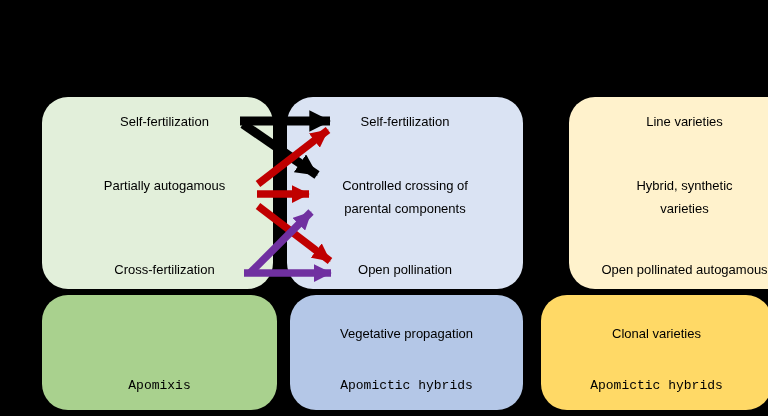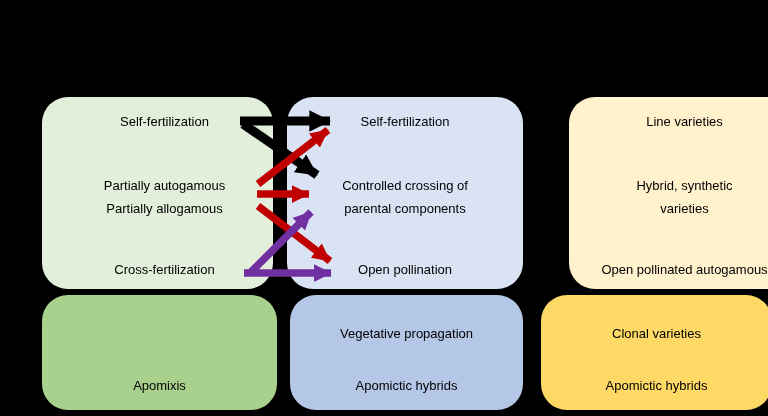--- a/index.html
+++ b/index.html
@@ -37,41 +37,40 @@
   
   .box-apomixis  { left: 42px;  top: 295px; width: 235px; height: 115px; }
   .box-vegetative{ left: 290px; top: 295px; width: 233px; height: 115px; }
   .box-clonal    { left: 541px; top: 295px; width: 231px; height: 115px; }
   
   .rowA  { top: 14px; }
   .rowB1 { top: 78px; }
   .rowB2 { top: 101px; }
   .rowC  { top: 162px; }
   .rowD1 { top: 28px; }
-  .rowD2 { top: 80px; }
+  .rowD2 { top: 80px; font-family: Liberation Mono, monospace; }
   
   .box-mating .lbl { left: 7px; }
   .arrow-layer {
     position: absolute;
     left: 0;
     top: 0;
     width: 768px;
     height: 416px;
     pointer-events: none;
   }
 </style>
 </head>
 <body>
 
 <div class="stage">
 
   <div class="box box-mating" style="background: rgb(226, 239, 218);">
     <div class="lbl rowA">Self-fertilization</div>
     <div class="lbl rowB1">Partially autogamous</div>
-    <div class="lbl rowB2">Partially allogamous</div>
     <div class="lbl rowC">Cross-fertilization</div>
   </div>
 
   <div class="box box-breeding" style="background: rgb(218, 227, 243);">
     <div class="lbl rowA">Self-fertilization</div>
     <div class="lbl rowB1">Controlled crossing of</div>
     <div class="lbl rowB2">parental components</div>
     <div class="lbl rowC">Open pollination</div>
   </div>
 

